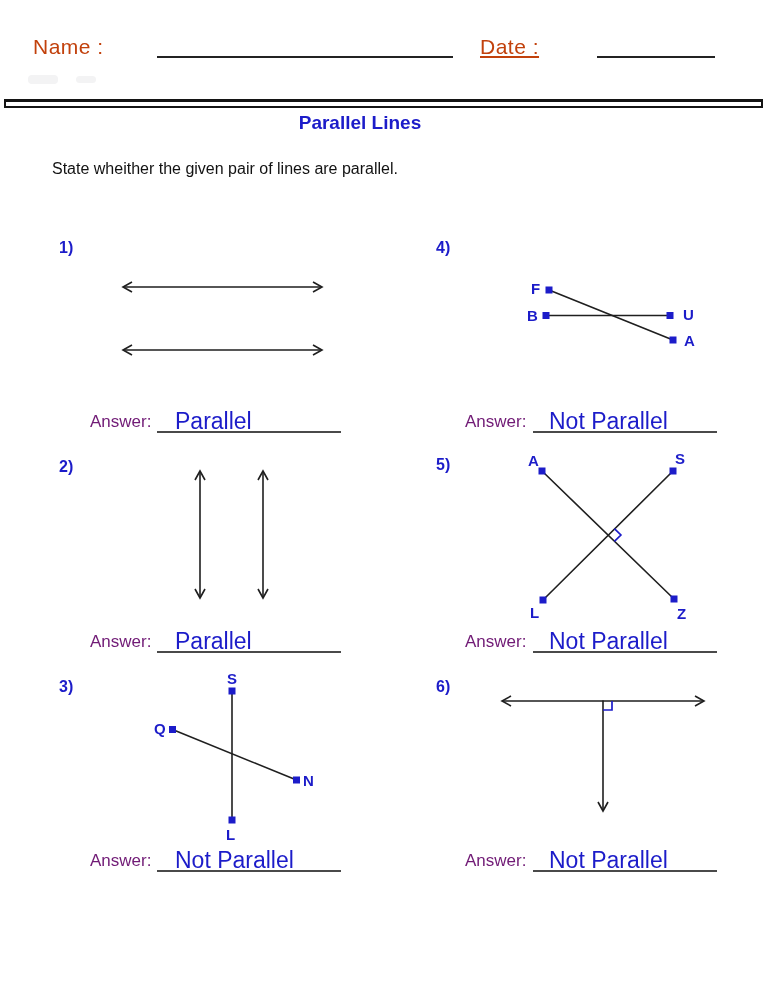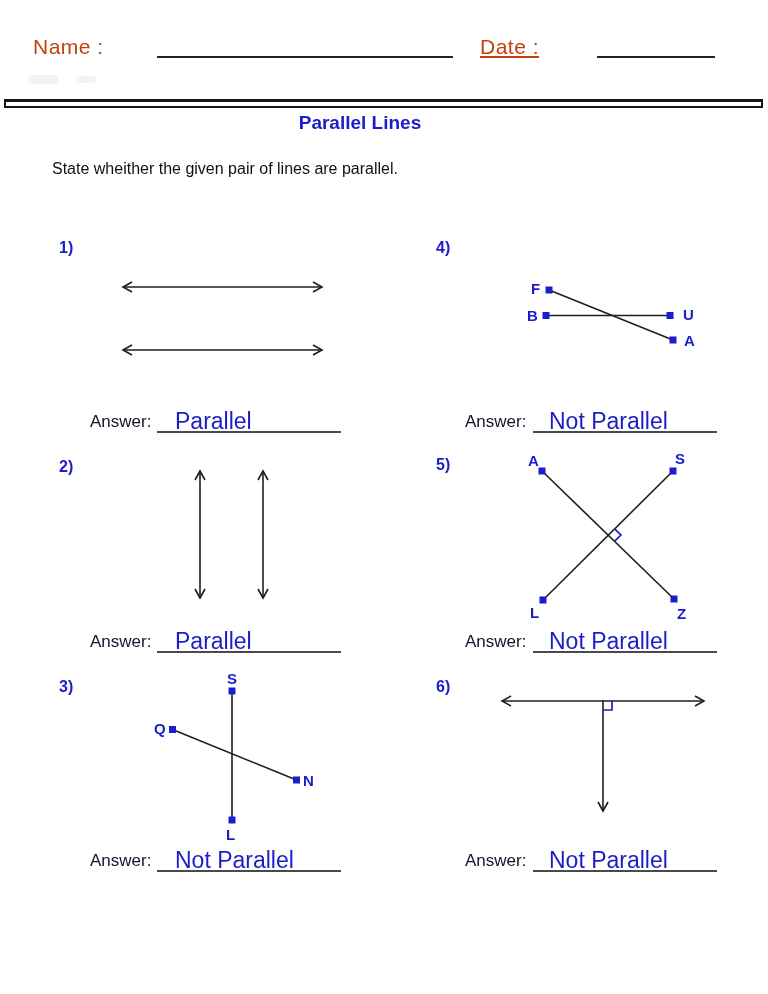--- a/index.html
+++ b/index.html
@@ -17,21 +17,21 @@
     left:4px; top:99px; width:759px; height:9px;
     border:2px solid #141414; border-top-width:3px; background:#ffffff;
   }
   .title {
     left:0; top:112px; width:720px; text-align:center;
     font-size:19px; font-weight:700; color:var(--accent);
   }
   .instruction { left:52px; top:160px; font-size:16px; color:#121212; }
   .num { font-size:16px; font-weight:700; color:var(--accent); }
   .ptlabel { font-size:15px; font-weight:700; color:var(--accent); }
-  .ans-label { font-size:17px; color:#0f172a; }
+  .ans-label { font-size:17px; color:#701a75; }
   .ans-line { height:2px; background:#4a4a4a; width:184px; }
   .ans-text { font-size:23px; color:var(--accent); }
   svg .stroke { stroke:#1f1f1f; stroke-width:1.6; fill:none; stroke-linecap:round; }
   svg .chevron { stroke:#1f1f1f; stroke-width:1.6; fill:none; stroke-linejoin:miter; }
   svg .ptsq { fill:var(--accent); }
   svg .perp { stroke:var(--accent); stroke-width:1.7; fill:none; }
 </style>
 </head>
 <body>
 

